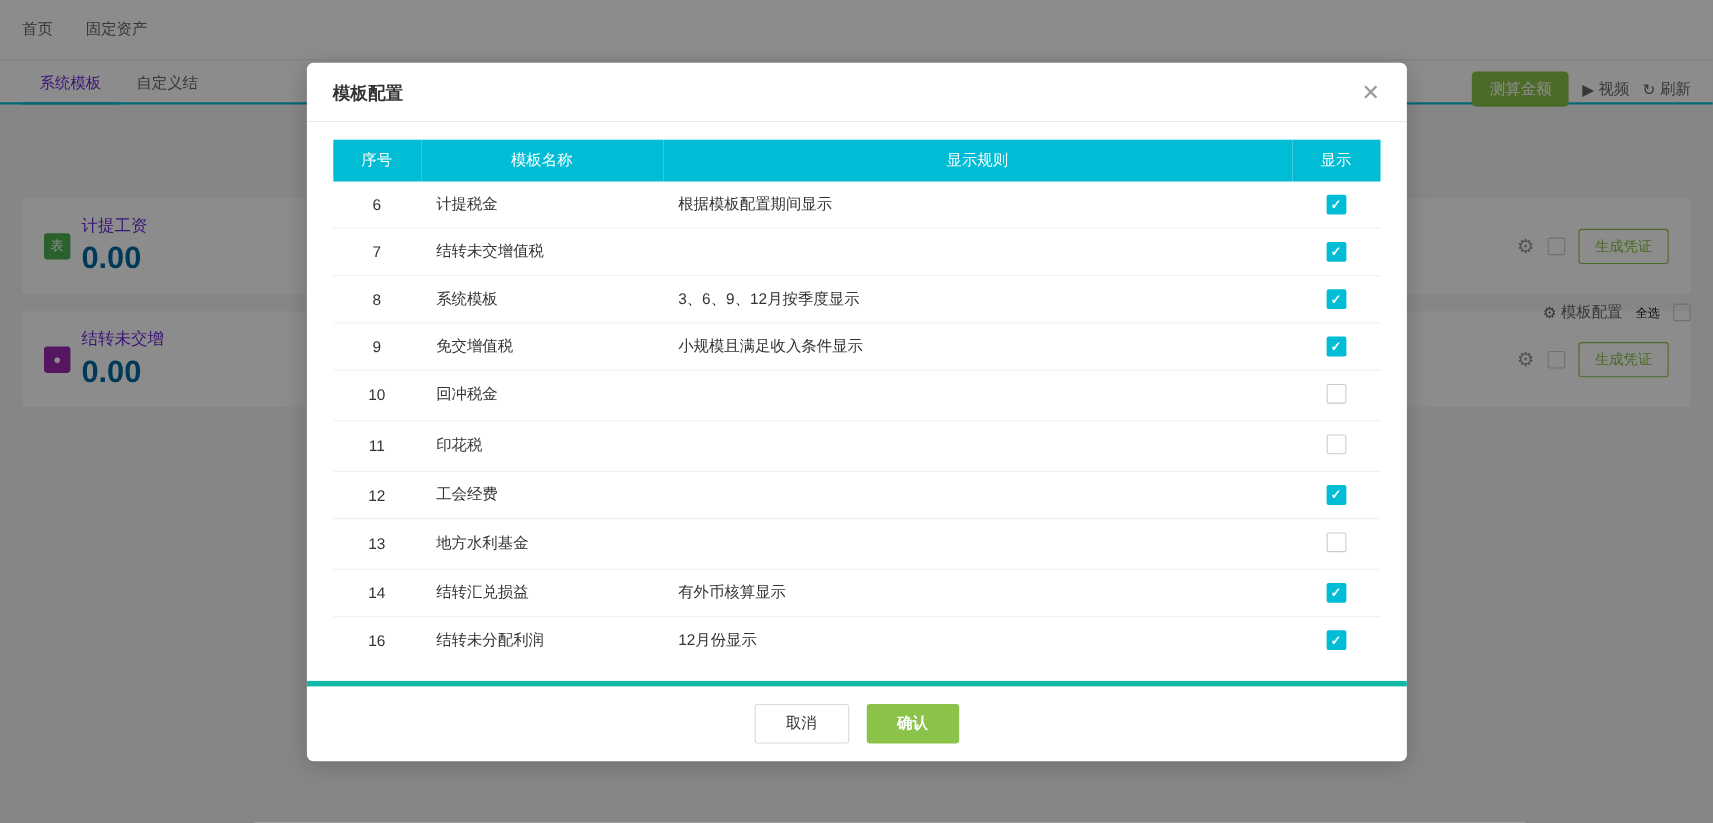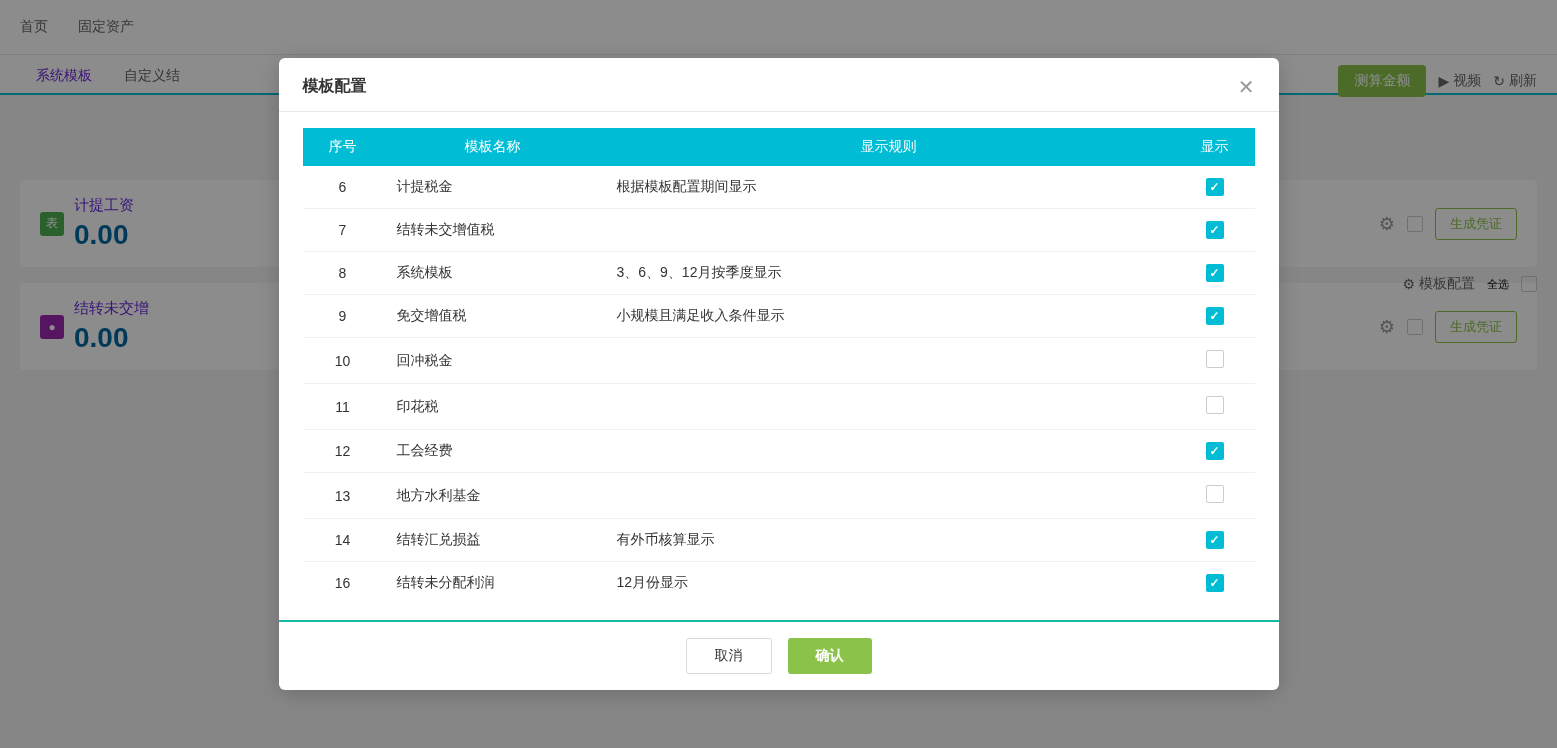--- a/index.html
+++ b/index.html
@@ -305,21 +305,21 @@
       border: 1px solid #ccc;
       border-radius: 2px;
       display: inline-block;
       cursor: pointer;
       background: #fff;
     }
 
     
     .modal-footer {
       padding: 16px 24px;
-      border-top: 2px solid #14b8a6;
+      border-top: 5px solid #14b8a6;
       display: flex;
       justify-content: center;
       gap: 16px;
     }
     .btn-cancel {
       background: #fff;
       border: 1px solid #d9d9d9;
       color: #333;
       padding: 8px 28px;
       border-radius: 3px;

